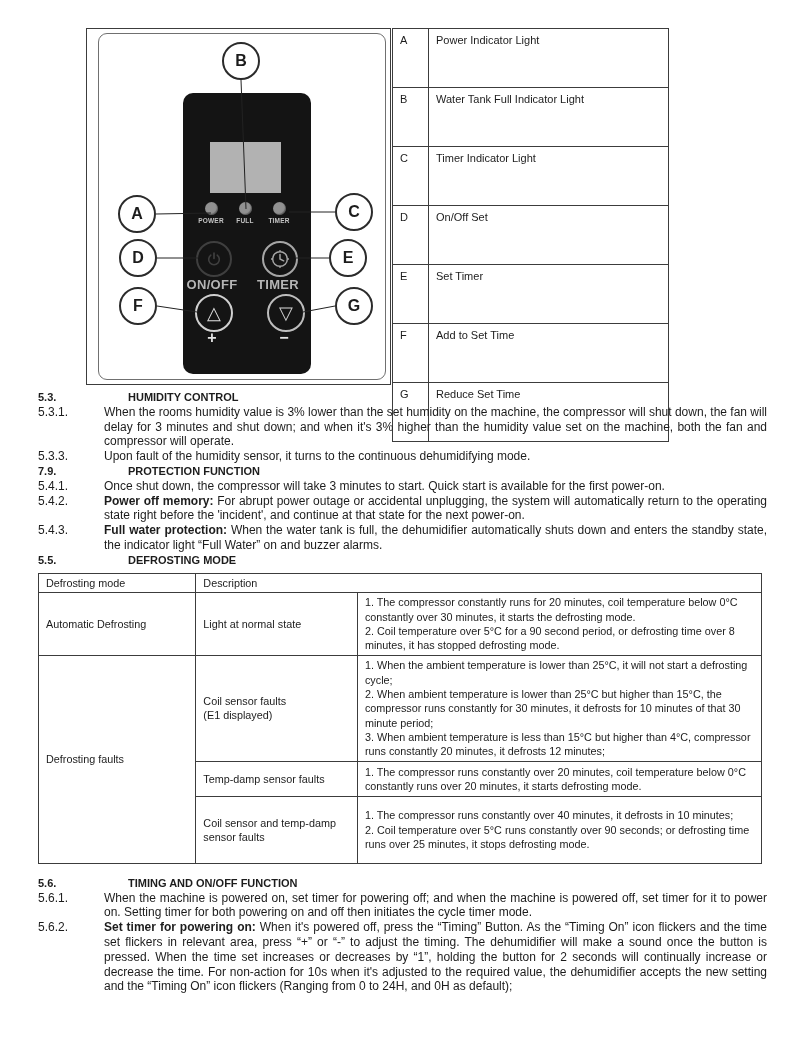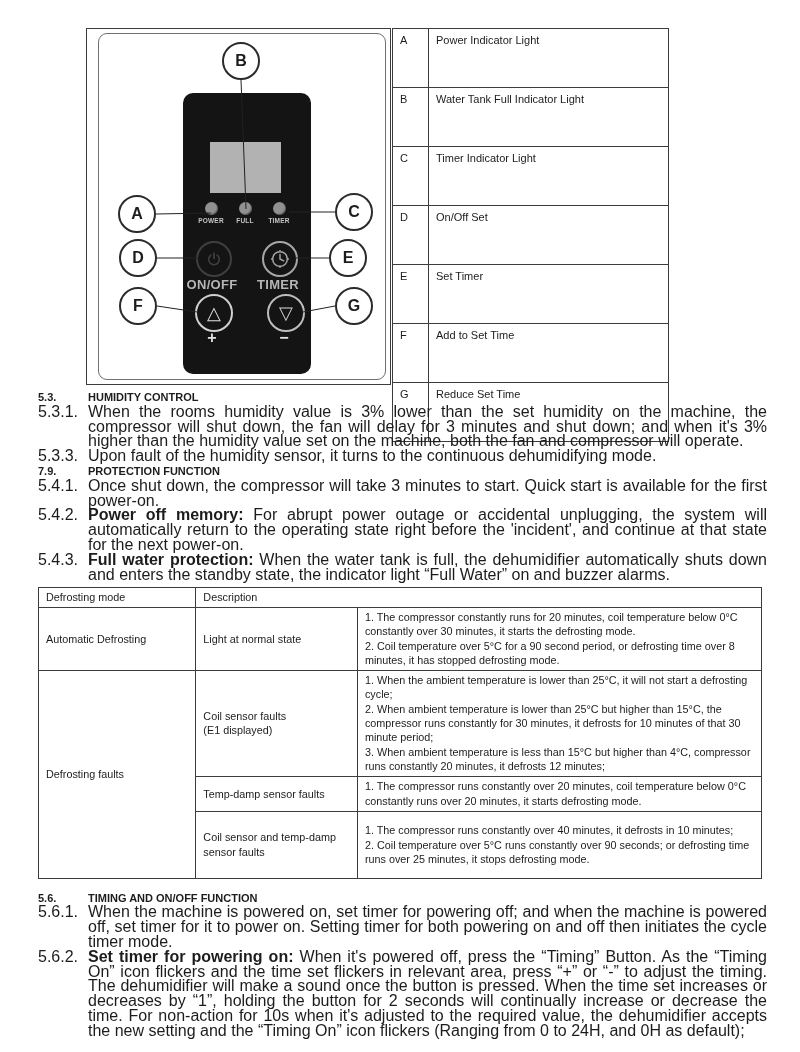--- a/index.html
+++ b/index.html
@@ -76,27 +76,27 @@
   .legend-table td {
     border:1px solid #3c3c3c; height:49px; vertical-align:top;
     padding:5px 4px 4px 7px; background:#fff;
   }
   .legend-key-col { width:36px; }
 
   
   .content { position:absolute; left:38px; top:390px; width:729px; }
   .sec-heading {
     display:grid; grid-template-columns:50px 1fr;
-    font-weight:bold; font-size:11px; line-height:14.8px;
+    font-weight:bold; font-size:11px; line-height:14.8px;gap:40px;
   }
   .item {
     display:grid; grid-template-columns:50px 1fr;
-    font-size:16px; line-height:14.8px;
-  }
-  .item-text { text-align:justify; }
+    font-size:12px; line-height:14.8px;
+  }
+  .item-text { text-align:justify;margin-left:16px; }
   .b { font-weight:bold; }
 
   
   .defrost-table {
     width:724px; border-collapse:collapse; margin-top:5px;
     font-size:10.8px;
   }
   .defrost-table td {
     border:1px solid #3c3c3c; padding:2px 7px;
     line-height:14.3px; vertical-align:middle; background:#fff;
@@ -237,20 +237,24 @@
     </div>
     <div class="item">
       <span>5.4.2.</span>
       <span class="item-text"><span class="b">Power off memory:</span><span> For abrupt power outage or accidental unplugging, the system will automatically return to the operating state right before the 'incident', and continue at that state for the next power-on.</span></span>
     </div>
     <div class="item">
       <span>5.4.3.</span>
       <span class="item-text"><span class="b">Full water protection:</span><span> When the water tank is full, the dehumidifier automatically shuts down and enters the standby state, the indicator light “Full Water” on and buzzer alarms.</span></span>
     </div>
 
+    <div class="sec-heading">
+      <span>5.5.</span>
+      <span>DEFROSTING MODE</span>
+    </div>
 
     <table class="defrost-table">
       <colgroup>
           <col class="dt-col1">
           <col class="dt-col2">
           <col class="dt-col3">
         </colgroup>
       <tbody>
         <tr class="dt-head">
           <td>Defrosting mode</td>

